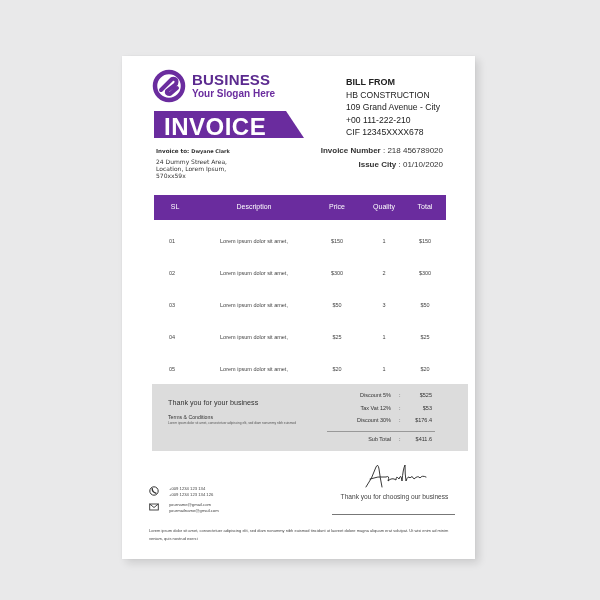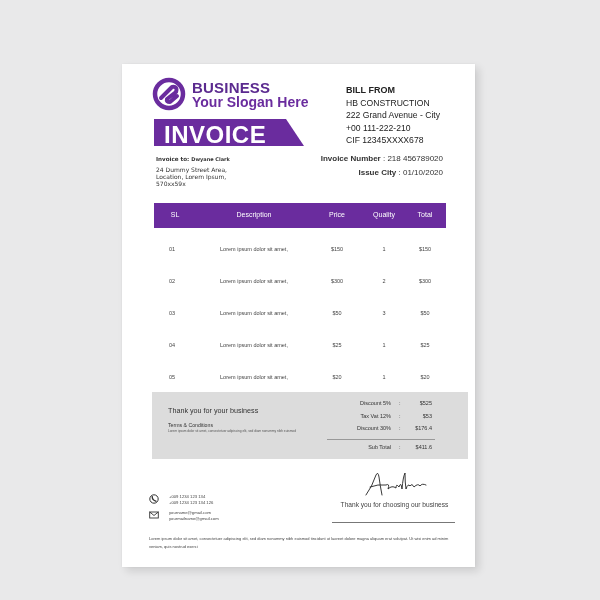--- a/index.html
+++ b/index.html
@@ -1,23 +1,23 @@
 <!DOCTYPE html>
 <html><head>
 <meta charset="utf-8">
 <style>
   * { box-sizing: border-box; margin: 0; padding: 0; }
   html, body { width: 600px; height: 600px; overflow: hidden; }
   body { background: #e9e9ea; font-family: "Liberation Sans", sans-serif; position: relative; color: #333; }
-  .page { position: absolute; left: 122px; top: 64px; width: 353px; height: 503px; background: #fff;
+  .page { position: absolute; left: 122px; top: 56px; width: 353px; height: 503px; background: #fff;
           box-shadow: 4px 4px 8px rgba(0,0,0,0.12), 0 0 2px rgba(0,0,0,0.05); }
   .logo { position: absolute; left: 30px; top: 13px; width: 34px; height: 34px; }
   .brand { position: absolute; left: 70px; top: 16px; }
   .brand-name { font-weight: bold; font-size: 15px; color: #5b2a8f; letter-spacing: 0.2px; line-height: 16px; }
-  .brand-slogan { font-weight: bold; font-size: 14px; color: #6a2c9e; line-height: 12px; }
+  .brand-slogan { font-weight: bold; font-size: 10px; color: #6a2c9e; line-height: 12px; }
   .inv-banner { position: absolute; left: 32px; top: 55px; width: 150px; height: 27px; background: #6a2c9e;
                 clip-path: polygon(0 0, 88% 0, 100% 100%, 0 100%); }
   .inv-text { position: absolute; left: 42px; top: 57px; color: #fff; font-weight: bold; font-size: 24px; letter-spacing: 0.5px; }
   .billfrom { position: absolute; right: 35px; top: 20px; text-align: left; font-size: 8.6px; line-height: 12.5px; color: #222; }
   .billfrom .title { font-weight: bold; font-size: 9px; }
   .invmeta { position: absolute; right: 32px; top: 88px; text-align: right; font-size: 8px; line-height: 14px; color: #333; }
   .invmeta b { font-weight: bold; }
   .to { position: absolute; left: 34px; top: 91px; font-size: 6.2px; color: #333; }
   .to .label { font-weight: bold; font-family: "DejaVu Sans", sans-serif; font-size: 5.6px; }
   .to .name { font-weight: bold; font-family: "DejaVu Sans", sans-serif; font-size: 5px; }
@@ -63,21 +63,21 @@
     <div class="brand-name">BUSINESS</div>
     <div class="brand-slogan">Your Slogan Here</div>
   </div>
 
   <div class="inv-banner"></div>
   <div class="inv-text">INVOICE</div>
 
   <div class="billfrom">
     <div class="title">BILL FROM</div>
     <div>HB CONSTRUCTION</div>
-    <div>222 Grand Avenue - City</div>
+    <div>109 Grand Avenue - City</div>
     <div>+00 111-222-210</div>
     <div>CIF 12345XXXX678</div>
   </div>
 
   <div class="invmeta">
     <div><b>Invoice Number</b><span> : 218 456789020</span></div>
     <div><b>Issue City</b><span> : 01/10/2020</span></div>
   </div>
 
   <div class="to">

